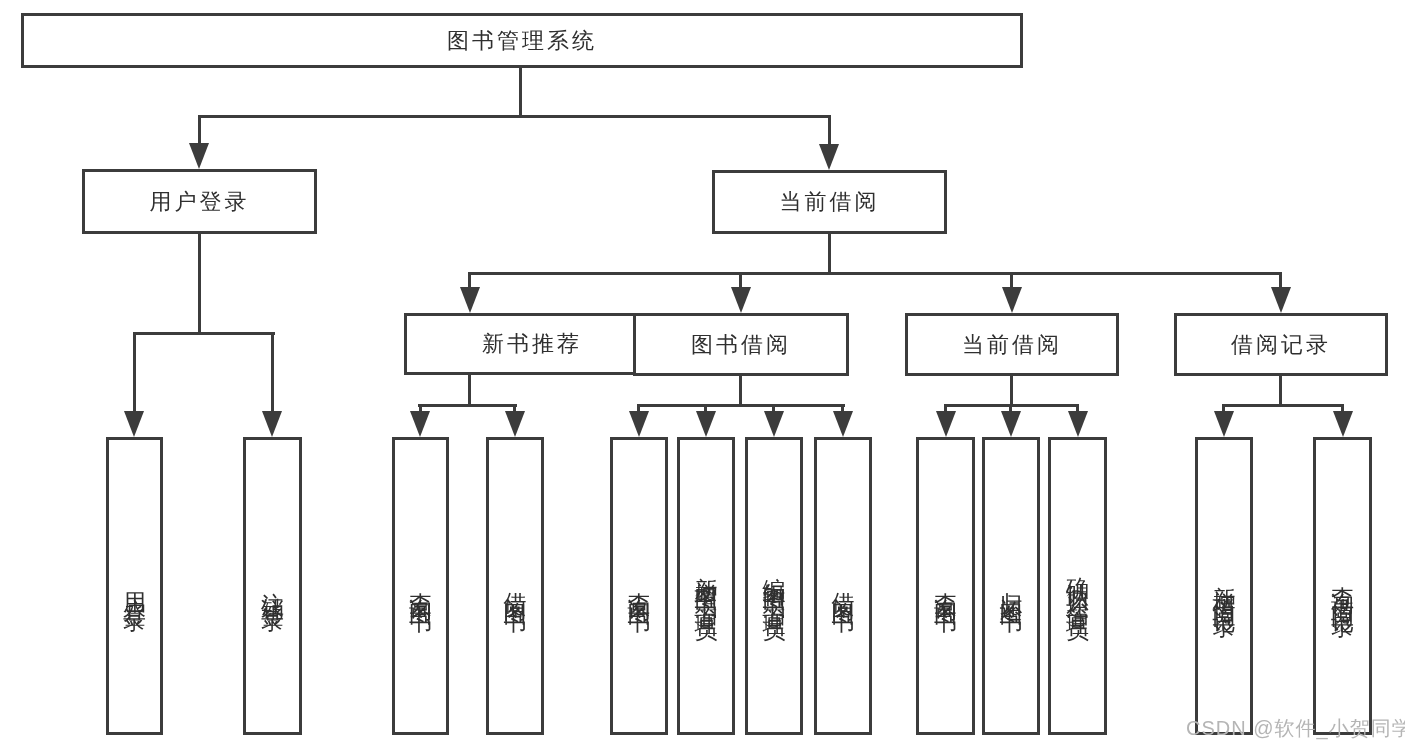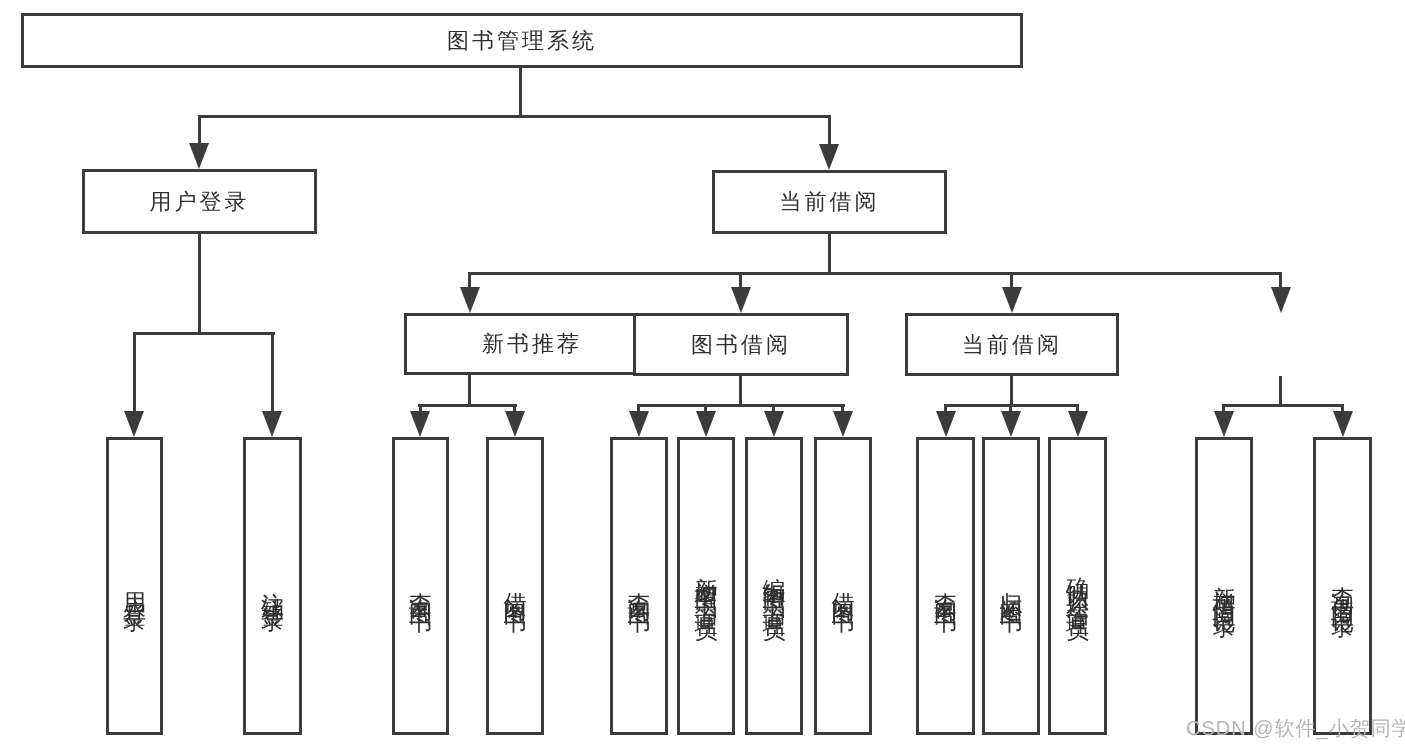--- a/index.html
+++ b/index.html
@@ -50,20 +50,23 @@
   </div>
 
   <div class="box hbox" style="left:362px;top:313px;width:256px;height:62px;margin-left:42px;">
     <span>新书推荐</span>
   </div>
   <div class="box hbox" style="left:905px;top:313px;width:214px;height:63px;">
     <span>当前借阅</span>
   </div>
   <div class="box hbox" style="left:633px;top:313px;width:216px;height:63px;">
     <span>图书借阅</span>
+  </div>
+  <div class="box hbox" style="left:1174px;top:313px;width:214px;height:63px;">
+    <span>借阅记录</span>
   </div>
 
   <div class="box vbox" style="left:106px;top:437px;width:57px;height:298px;">
     <span class="vtext">用户登录</span>
   </div>
   <div class="box vbox" style="left:243px;top:437px;width:59px;height:298px;">
     <span class="vtext">注销登录</span>
   </div>
 
   <div class="box vbox" style="left:392px;top:437px;width:57px;height:298px;">

